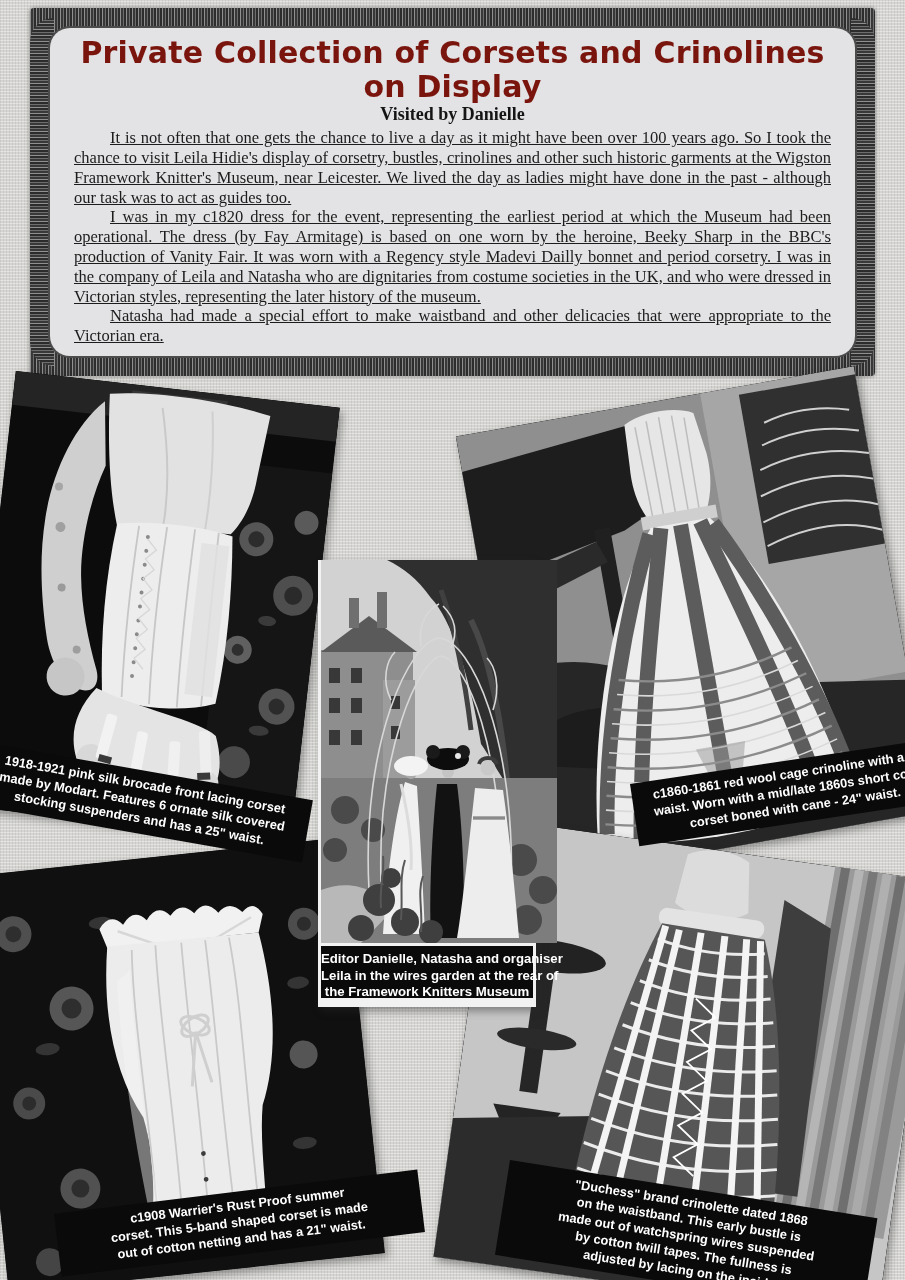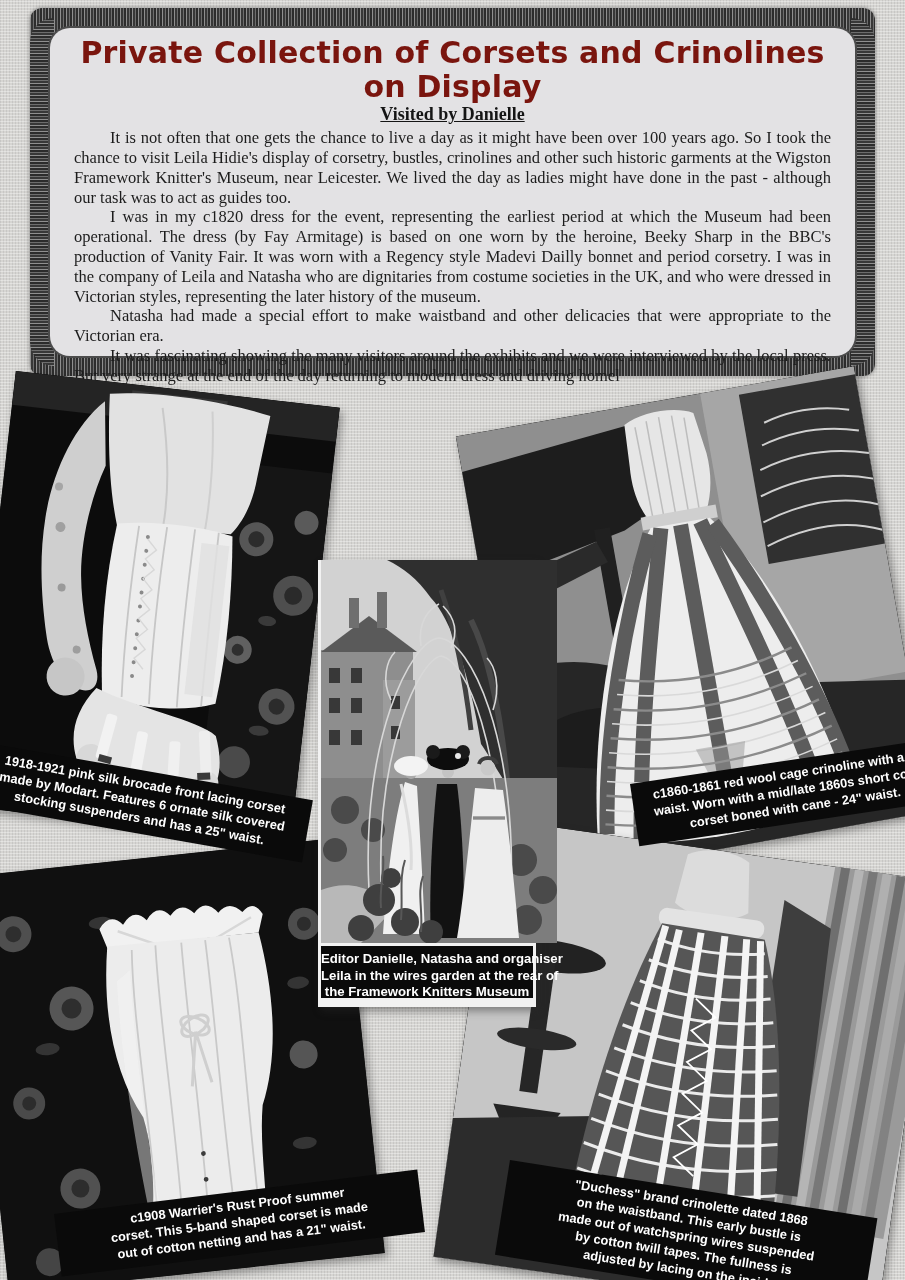--- a/index.html
+++ b/index.html
@@ -4,34 +4,34 @@
 <style>
   html,body{margin:0;padding:0;}
   body{width:905px;height:1280px;overflow:hidden;
        font-family:"Liberation Serif",serif;}
   #page{position:relative;width:905px;height:1280px;overflow:hidden;
         background-color:#d6d5d2;
         background-image:
           repeating-linear-gradient(0deg, rgba(255,255,255,.35) 0 1px, rgba(0,0,0,0) 1px 3px),
           repeating-linear-gradient(90deg, rgba(110,110,115,.14) 0 1px, rgba(0,0,0,0) 1px 3px);}
   
-  .frame{position:absolute;left:30px;top:8px;width:845px;height:368px;border-radius:12px;
+  .frame{position:absolute;left:30px;top:8px;width:845px;height:368px;border-radius:4px;
          background:repeating-linear-gradient(90deg,#8f8f8f 0 1px,#383838 1px 3px,#6d6d6d 3px 4px,#2c2c2c 4px 6px);
          box-shadow:0 0 4px rgba(60,60,60,.6);}
   .frame::before,.frame::after{content:'';position:absolute;top:10px;bottom:10px;width:24px;
          background:repeating-linear-gradient(0deg,#8f8f8f 0 1px,#383838 1px 3px,#6d6d6d 3px 4px,#2c2c2c 4px 6px);}
   .frame::before{left:0;border-radius:40px 0 0 40px;}
   .frame::after{right:0;border-radius:0 40px 40px 0;}
   .panel{position:absolute;inset:20px;background:#e3e2e4;border-radius:20px;
          box-shadow:0 0 0 2px #4c4c4c;padding:6px 24px 8px;box-sizing:border-box;z-index:2;}
   .panel h1{margin:2px 0 0;text-align:center;font-family:"DejaVu Sans",sans-serif;
             font-weight:800;font-size:30px;line-height:1.12;letter-spacing:.2px;}
-  .panel h2{margin:1px 0 3px;text-align:center;font-size:18px;font-weight:bold;color:#151515;text-decoration:underline;}
+  .panel h2{margin:1px 0 3px;text-align:center;font-size:18px;font-weight:bold;color:#151515;}
   .panel p{margin:0;font-size:16.5px;line-height:19.8px;text-align:justify;
-           text-indent:36px;color:#1c1c1c;}
+           text-indent:36px;color:#1c1c1c;text-decoration:underline;}
   
   .photo{position:absolute;box-shadow:3px 4px 8px rgba(40,40,40,.45);background:#0c0c0c;}
   .photo svg{display:block;}
   .photo-a{left:-10px;top:388px;width:326px;height:438px;transform:rotate(6.5deg);z-index:2;}
   .photo-b{left:492px;top:398px;width:404px;height:452px;transform:rotate(-10deg);z-index:2;}
   .photo-d{left:-14px;top:856px;width:378px;height:418px;transform:rotate(-6deg);z-index:3;}
   .photo-e{left:462px;top:848px;width:448px;height:442px;transform:rotate(8deg);z-index:3;}
   .photo-c{left:318px;top:560px;width:218px;height:447px;z-index:4;background:#f2f2f2;
            padding:0 3px;box-sizing:border-box;}
   
@@ -53,21 +53,20 @@
 
 <div id="page">
 
   <div class="frame">
     <div class="panel">
       <h1 style="color: rgb(122, 21, 14);">Private Collection of Corsets and Crinolines on Display</h1>
       <h2>Visited by Danielle</h2>
       <p>It is not often that one gets the chance to live a day as it might have been over 100 years ago. So I took the chance to visit Leila Hidie's display of corsetry, bustles, crinolines and other such historic garments at the Wigston Framework Knitter's Museum, near Leicester. We lived the day as ladies might have done in the past - although our task was to act as guides too.</p>
       <p>I was in my c1820 dress for the event, representing the earliest period at which the Museum had been operational. The dress (by Fay Armitage) is based on one worn by the heroine, Beeky Sharp in the BBC's production of Vanity Fair. It was worn with a Regency style Madevi Dailly bonnet and period corsetry. I was in the company of Leila and Natasha who are dignitaries from costume societies in the UK, and who were dressed in Victorian styles, representing the later history of the museum.</p>
       <p>Natasha had made a special effort to make waistband and other delicacies that were appropriate to the Victorian era.</p>
-      <p>It was fascinating showing the many visitors around the exhibits and we were interviewed by the local press. But very strange at the end of the day returning to modem dress and driving homel</p>
     </div>
   </div>
 
   <div class="photo photo-a">
     <svg width="326" height="438" viewBox="0 0 326 438">
       <rect width="326" height="438" fill="#0c0c0c"></rect>
       <rect x="0" y="0" width="326" height="34" fill="#242424"></rect>
       <rect x="118" y="6" width="96" height="42" fill="#353535"></rect>
       <g>
         <rect x="230" y="66" width="96" height="372" fill="#151515"></rect>

